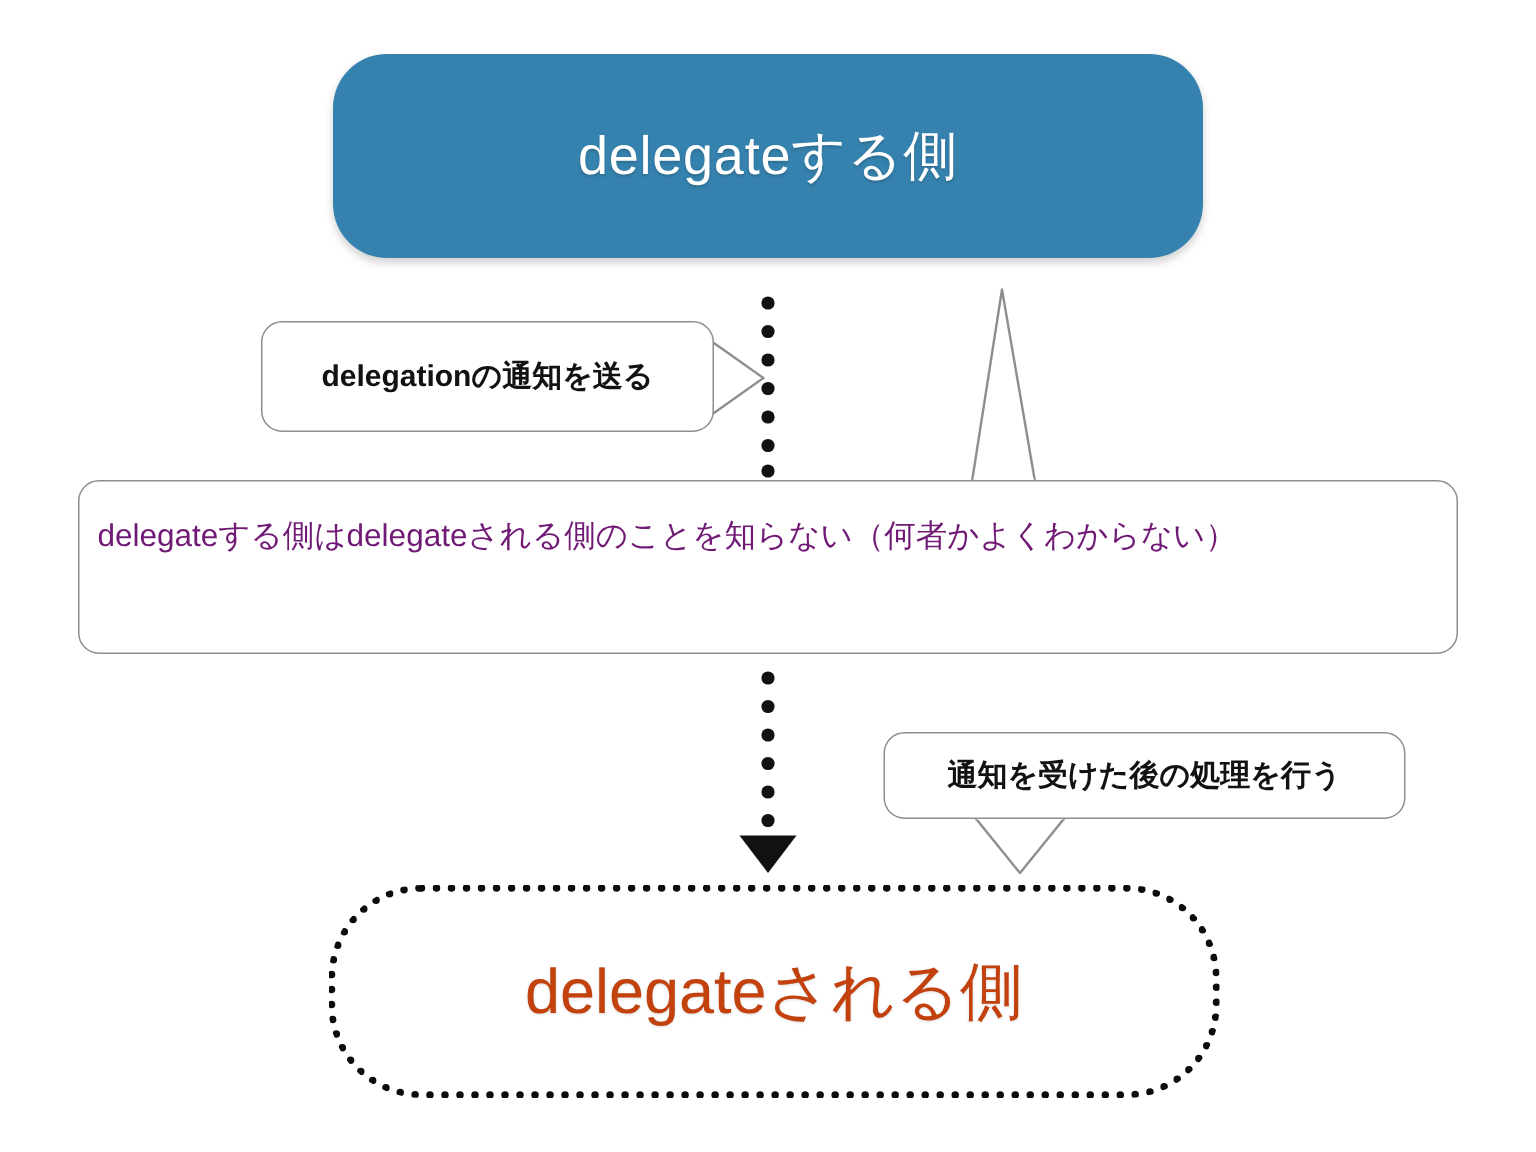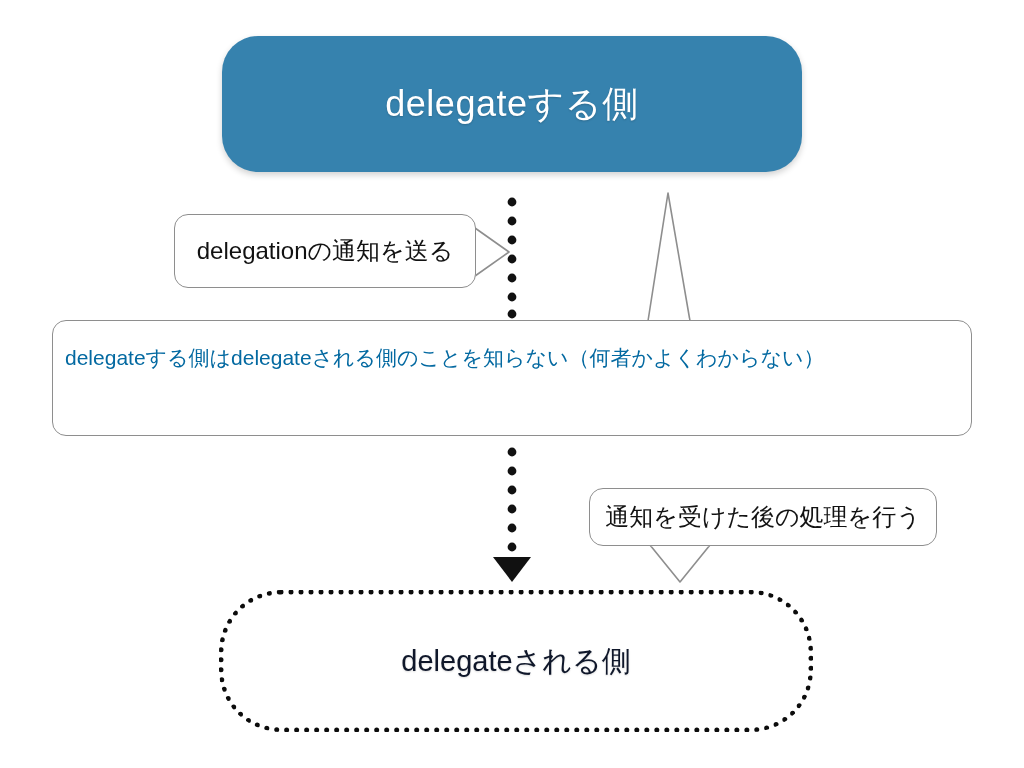--- a/index.html
+++ b/index.html
@@ -52,41 +52,42 @@
     height: 142px;
     border: 5px dotted #0c0c0c;
     border-radius: 62px;
     box-sizing: border-box;
     display: flex;
     align-items: center;
     justify-content: center;
     background: transparent;
   }
   .delegatee-label {
-    color: #0f172a;
-    font-size: 29px;
+    color: #c2410c;
+    font-size: 42px;
     line-height: 1;
     white-space: nowrap;
     text-shadow: 0 1px 2px rgba(0,0,0,0.14);
   }
 
   
   .callout {
     position: absolute;
     box-sizing: border-box;
     background: #ffffff;
     border: 1.6px solid #8e8e8e;
     border-radius: 14px;
     color: #121212;
   }
   .callout-text {
-    font-size: 24px;
+    font-size: 20px;
     line-height: 30px;
     color: #121212;
     white-space: nowrap;
+    font-weight: bold;
   }
 
   #callout-send-notification {
     left: 174px;
     top: 214px;
     width: 302px;
     height: 74px;
     display: flex;
     align-items: center;
     justify-content: center;
@@ -96,21 +97,21 @@
     left: 52px;
     top: 320px;
     width: 920px;
     height: 116px;
     padding: 20px 0 0 12px;
   }
   #callout-explanation .line {
     font-size: 21px;
     line-height: 34px;
     white-space: nowrap;
-    color: #0369a1;
+    color: #701a75;
   }
 
   #callout-handle-notification {
     left: 589px;
     top: 488px;
     width: 348px;
     height: 58px;
     display: flex;
     align-items: center;
     justify-content: center;

